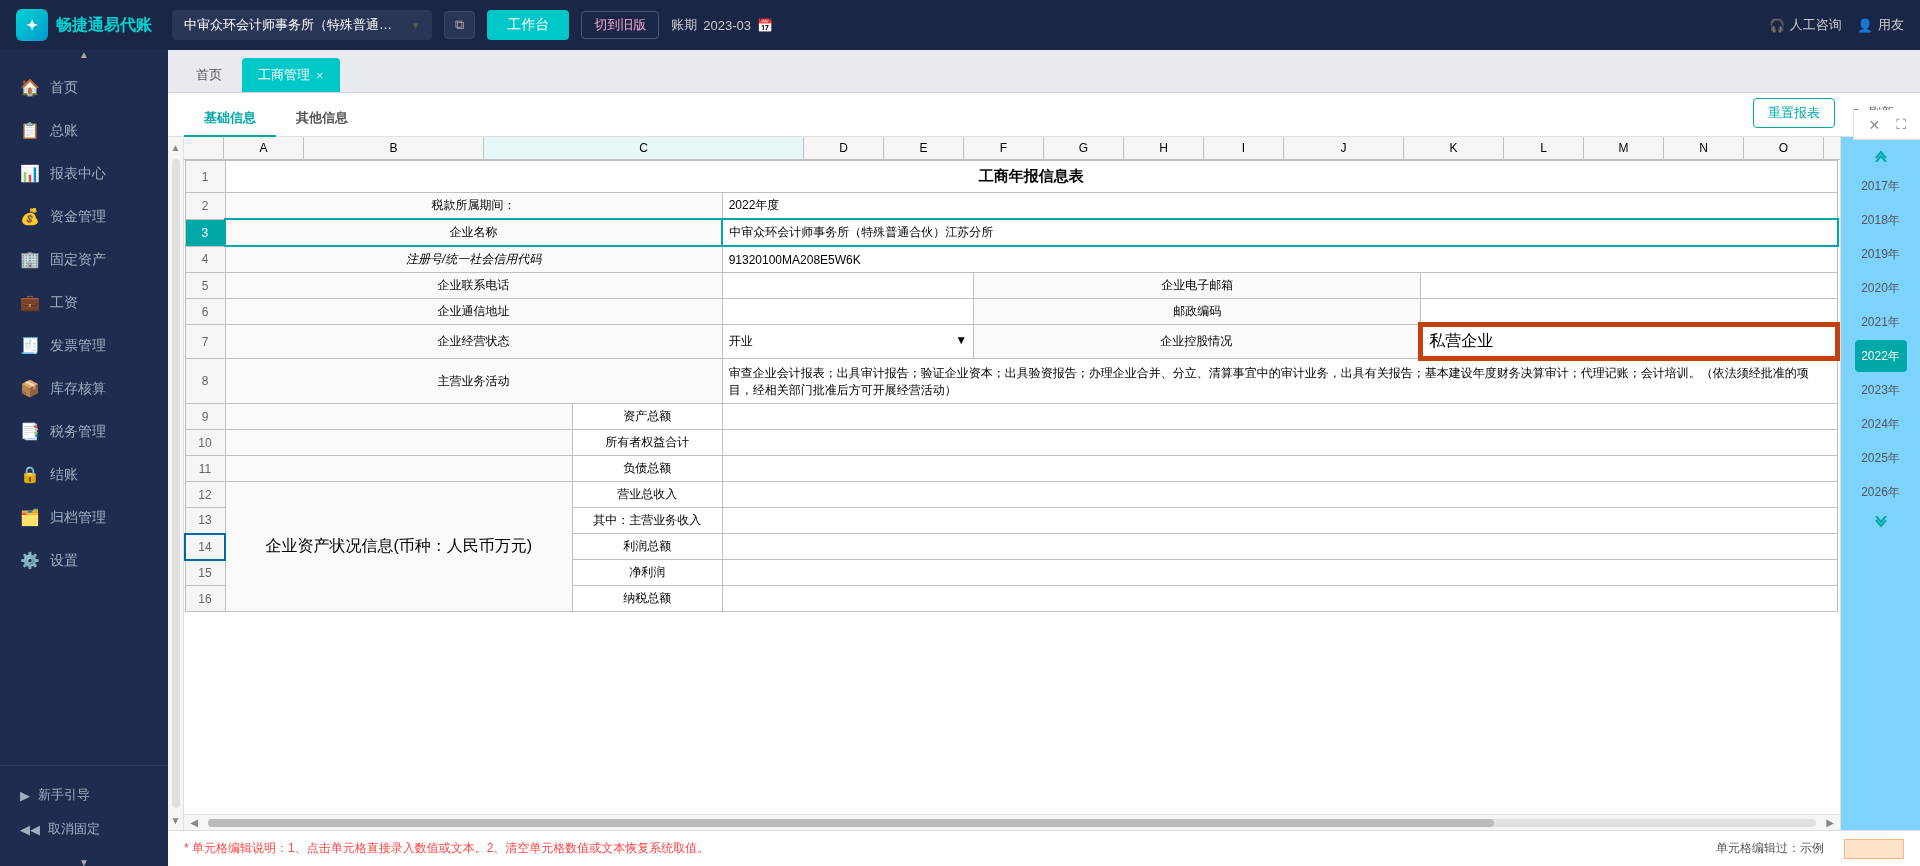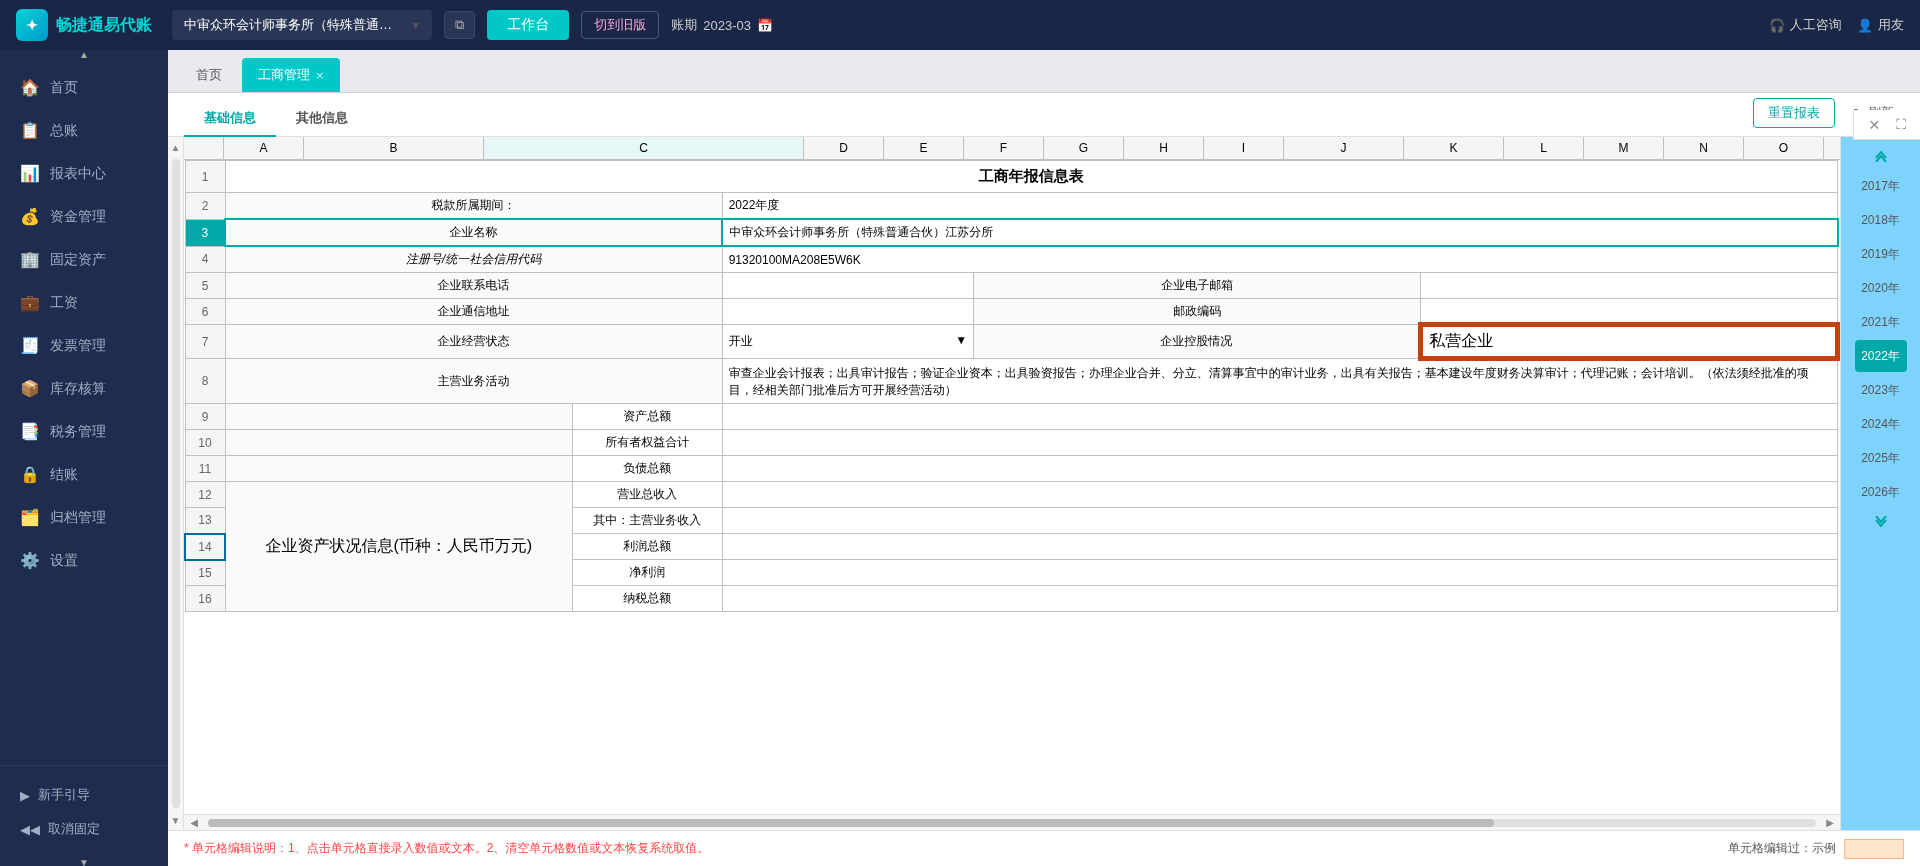--- a/index.html
+++ b/index.html
@@ -52,21 +52,21 @@
 
     
     .year-panel { width: 80px; background: #7dd3fc; border-left: 1px solid #e0e0e0; display: flex; flex-direction: column; align-items: center; padding: 4px 0; overflow: hidden; flex-shrink: 0; }
     .year-panel .nav-btn { width: 36px; height: 24px; display: flex; align-items: center; justify-content: center; cursor: pointer; color: #888; border-radius: 4px; margin: 2px; }
     .year-item { width: 52px; height: 32px; display: flex; align-items: center; justify-content: center; font-size: 12px; color: #555; cursor: pointer; border-radius: 4px; margin: 1px; }
     .year-item.active { background: #00a8a8; color: white; border-radius: 4px; }
 
     
     .bottom-bar { height: 36px; background: #fff; border-top: 1px solid #e0e0e0; display: flex; align-items: center; padding: 0 16px; gap: 8px; flex-shrink: 0; font-size: 12px; }
     .bottom-hint { color: #ff4444; font-size: 12px; }
-    .bottom-right { margin-left: auto; display: flex; align-items: center; gap: 8px; color: #555; }
+    .bottom-right { margin-left: auto; display: flex; align-items: center; gap: 20px; color: #555; }
     .sample-cell { width: 60px; height: 20px; background: #ffe4cc; border: 1px solid #ffb380; }
 
     
     .window-controls { position: absolute; top: 60px; right: 0; display: flex; align-items: center; gap: 4px; padding: 4px 8px; background: white; border-left: 1px solid #e0e0e0; border-bottom: 1px solid #e0e0e0; }
     .win-btn { cursor: pointer; color: #888; padding: 2px 6px; font-size: 14px; }
 
     
     .dropdown-arrow { font-size: 10px; color: #555; }
   </style>
 </head>

